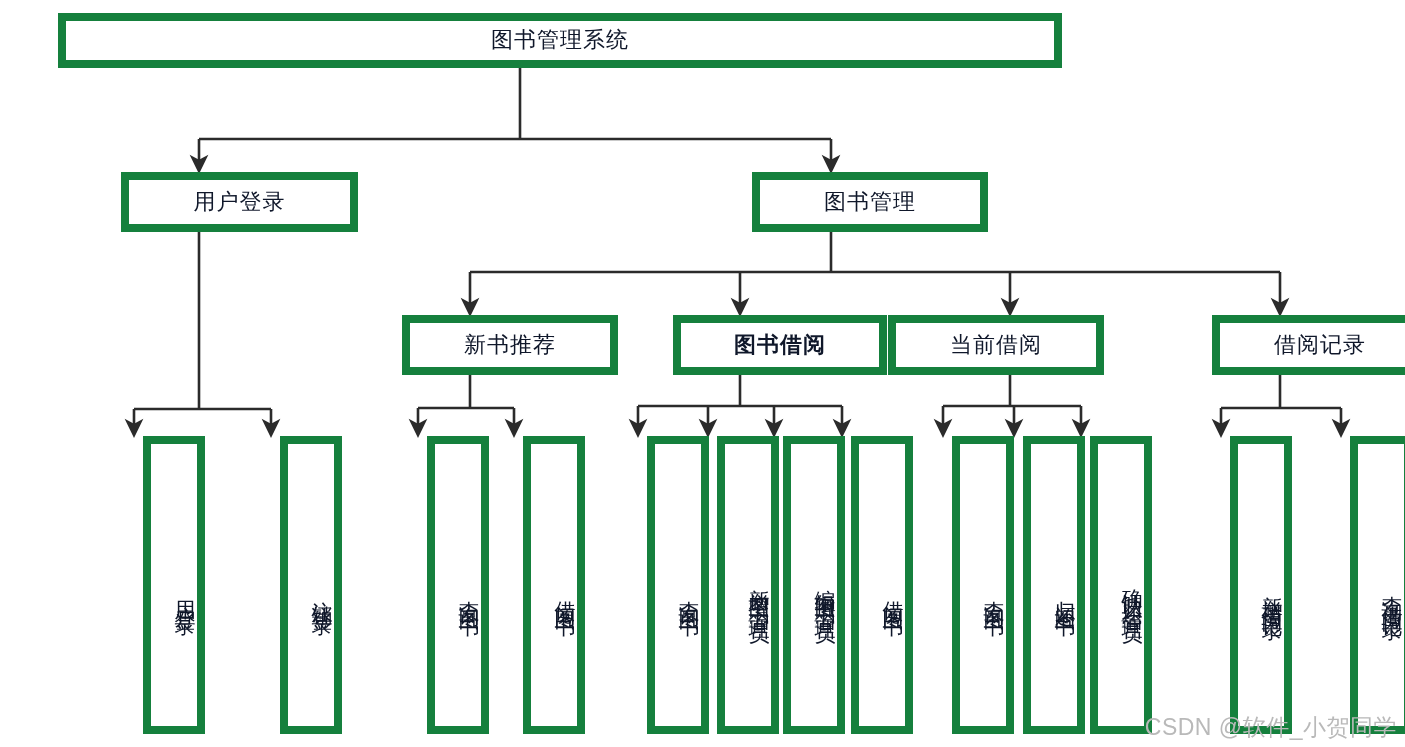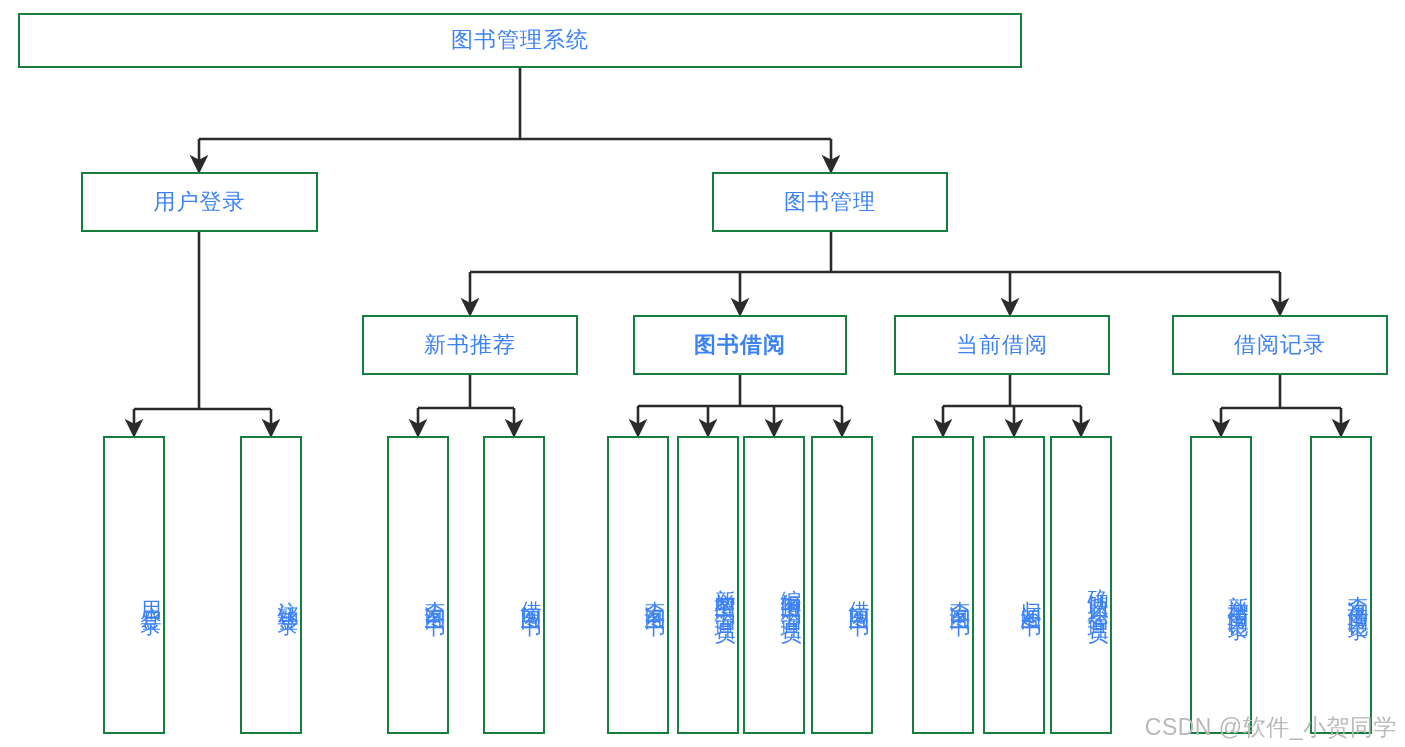--- a/index.html
+++ b/index.html
@@ -23,25 +23,26 @@
     left: 0;
     top: 0;
     width: 1405px;
     height: 747px;
     pointer-events: none;
   }
   .node {
     position: absolute;
     box-sizing: border-box;
     background: #ffffff;
-    border: 2px solid #15803d;
+    border: 8px solid #15803d;
     display: flex;
     align-items: center;
     justify-content: center;
-    color: #3b82f6;
+    color: #0f172a;
+    margin-left: 40px;
   }
   .node.horiz {
     font-size: 22px;
     letter-spacing: 1px;
     line-height: 1.1;
   }
   .node.vert {
     writing-mode: vertical-rl;
     text-orientation: upright;
     font-size: 21px;
@@ -136,21 +137,21 @@
   <div class="node horiz" id="node-l3-0" style="left: 362px; top: 315px; width: 216px; height: 60px;">
     <span class="hlabel">新书推荐</span>
   </div>
 
   <div class="node horiz" id="node-l2-1" style="left: 712px; top: 172px; width: 236px; height: 60px;">
     <span class="hlabel">图书管理</span>
   </div>
   <div class="node horiz" id="node-l3-1" style="left: 633px; top: 315px; width: 214px; height: 60px; font-weight: bold;">
     <span class="hlabel">图书借阅</span>
   </div>
-  <div class="node horiz" id="node-l3-2" style="left: 894px; top: 315px; width: 216px; height: 60px;">
+  <div class="node horiz" id="node-l3-2" style="left: 848px; top: 315px; width: 216px; height: 60px;">
     <span class="hlabel">当前借阅</span>
   </div>
   <div class="node horiz" id="node-l3-3" style="left: 1172px; top: 315px; width: 216px; height: 60px;">
     <span class="hlabel">借阅记录</span>
   </div>
 
   <div class="node vert" id="node-leaf-0" style="left: 103px; top: 436px; width: 62px; height: 298px;">
     <span class="vlabel">用户登录</span>
   </div>
   <div class="node vert" id="node-leaf-1" style="left: 240px; top: 436px; width: 62px; height: 298px;">

